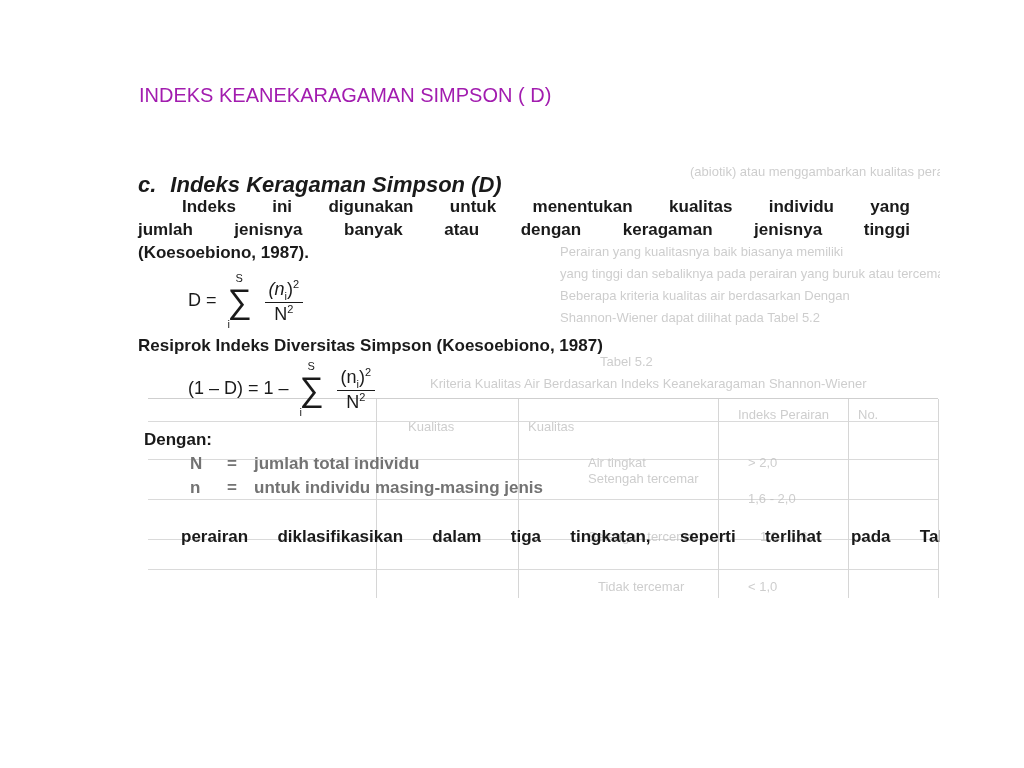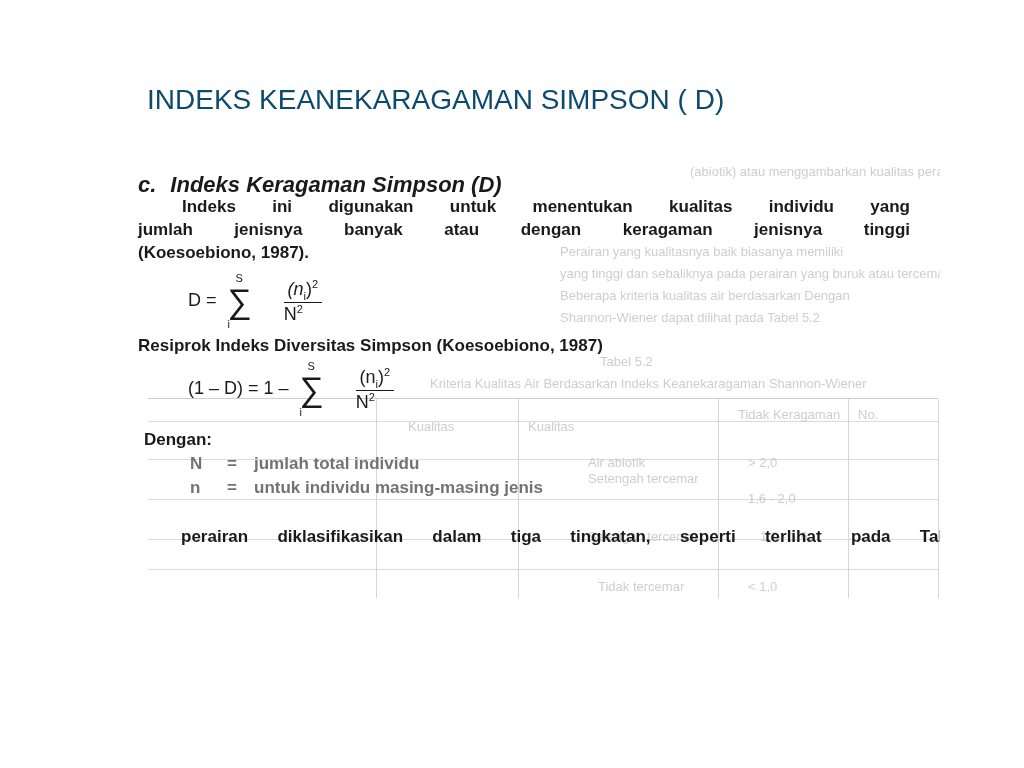--- a/index.html
+++ b/index.html
@@ -1,22 +1,22 @@
 <!DOCTYPE html>
 <html><head>
   <meta charset="utf-8">
   <style>
     html, body { margin: 0; padding: 0; }
     body {
       width: 1024px; height: 768px; background: #ffffff; position: relative; overflow: hidden;
       font-family: "Liberation Sans", sans-serif; color: #111;
     }
     .slide-title {
-      position: absolute; left: 147px; top: 84px;
-      font-size: 28px; color: #0c4a6e; letter-spacing: 0;
+      position: absolute; left: 139px; top: 84px;
+      font-size: 20px; color: #a21caf; letter-spacing: 0;
     }
     .scan {
       position: absolute; left: 130px; top: 158px; width: 810px; height: 440px;
       background: #ffffff; overflow: hidden;
     }
     .ghost {
       position: absolute; color: #bdbdbd; font-size: 13px; white-space: nowrap;
       filter: blur(0.6px); opacity: 0.75;
     }
     .ghost-table {
@@ -32,21 +32,21 @@
     .sec-heading .letter { margin-right: 14px; }
     .para {
       position: absolute; font-size: 17px; line-height: 23px; color: #1a1a1a; font-weight: bold;
       text-align: justify; text-align-last: justify;
     }
     .para-last { text-align-last: left; }
     .formula {
       position: absolute; font-size: 18px; color: #1a1a1a; font-family: "Liberation Sans", sans-serif;
     }
     .frac { display: inline-block; vertical-align: middle; text-align: center; margin-left: 6px; }
-    .frac .num { display: block; border-bottom: 1.5px solid #1a1a1a; padding: 0 4px; margin-left: 19px; }
+    .frac .num { display: block; border-bottom: 1.5px solid #1a1a1a; padding: 0 4px; }
     .frac .den { display: block; padding: 0 4px; }
     .sigma-wrap { display: inline-block; position: relative; vertical-align: middle; width: 28px; text-align: center; margin-left: 4px; }
     .sigma-wrap .sig { font-size: 34px; line-height: 34px; display: block; }
     .sigma-wrap .lim-top { position: absolute; top: -12px; left: 10px; font-size: 11px; }
     .sigma-wrap .lim-bot { position: absolute; bottom: -12px; left: 2px; font-size: 11px; }
     sup { font-size: 11px; }
     sub { font-size: 11px; }
     .def-row { position: absolute; left: 60px; font-size: 17px; font-weight: bold; color: #737373; }
     .def-row .sym { display: inline-block; width: 20px; }
     .def-row .eq { display: inline-block; width: 44px; text-align: center; }
@@ -71,24 +71,24 @@
     <div class="hl" style="top:60px;"></div>
     <div class="hl" style="top:100px;"></div>
     <div class="hl" style="top:140px;"></div>
     <div class="hl" style="top:170px;"></div>
     <div class="vl" style="left:228px;"></div>
     <div class="vl" style="left:370px;"></div>
     <div class="vl" style="left:570px;"></div>
     <div class="vl" style="left:700px;"></div>
     <div class="vl" style="left:790px;"></div>
     <div class="ghost" style="left:710px; top:8px;">No.</div>
-    <div class="ghost" style="left:590px; top:8px;">Tidak Keragaman</div>
+    <div class="ghost" style="left:590px; top:8px;">Indeks Perairan</div>
     <div class="ghost" style="left:380px; top:20px;">Kualitas</div>
     <div class="ghost" style="left:260px; top:20px;">Kualitas</div>
-    <div class="ghost" style="left:440px; top:56px;">Air abiotik</div>
+    <div class="ghost" style="left:440px; top:56px;">Air tingkat</div>
     <div class="ghost" style="left:440px; top:72px;">Setengah tercemar</div>
     <div class="ghost" style="left:440px; top:130px;">Setengah tercemar</div>
     <div class="ghost" style="left:450px; top:180px;">Tidak tercemar</div>
     <div class="ghost" style="left:600px; top:56px;">&gt; 2,0</div>
     <div class="ghost" style="left:600px; top:92px;">1,6 - 2,0</div>
     <div class="ghost" style="left:600px; top:130px;padding-left:12px;">1,0 - 1,6</div>
     <div class="ghost" style="left:600px; top:180px;">&lt; 1,0</div>
   </div>
 
   <div class="fg">

